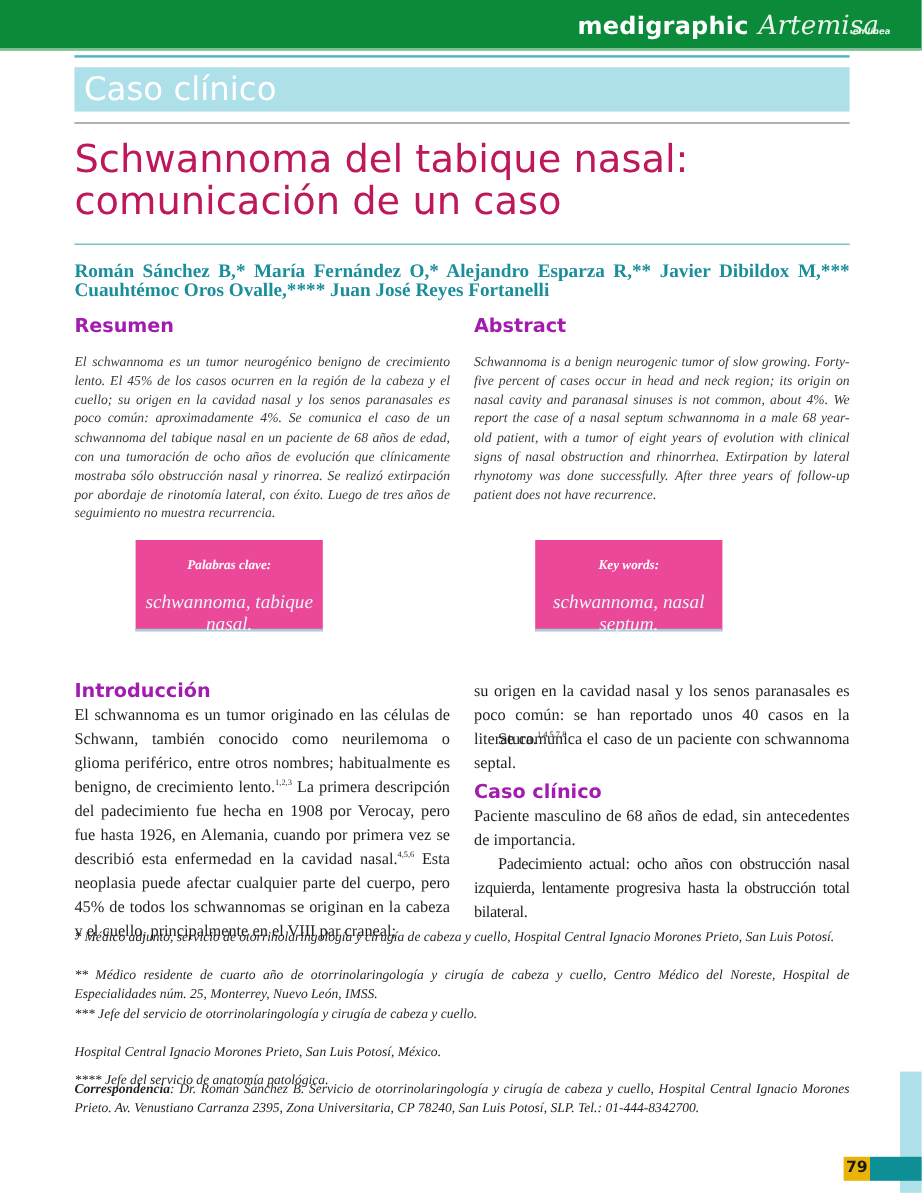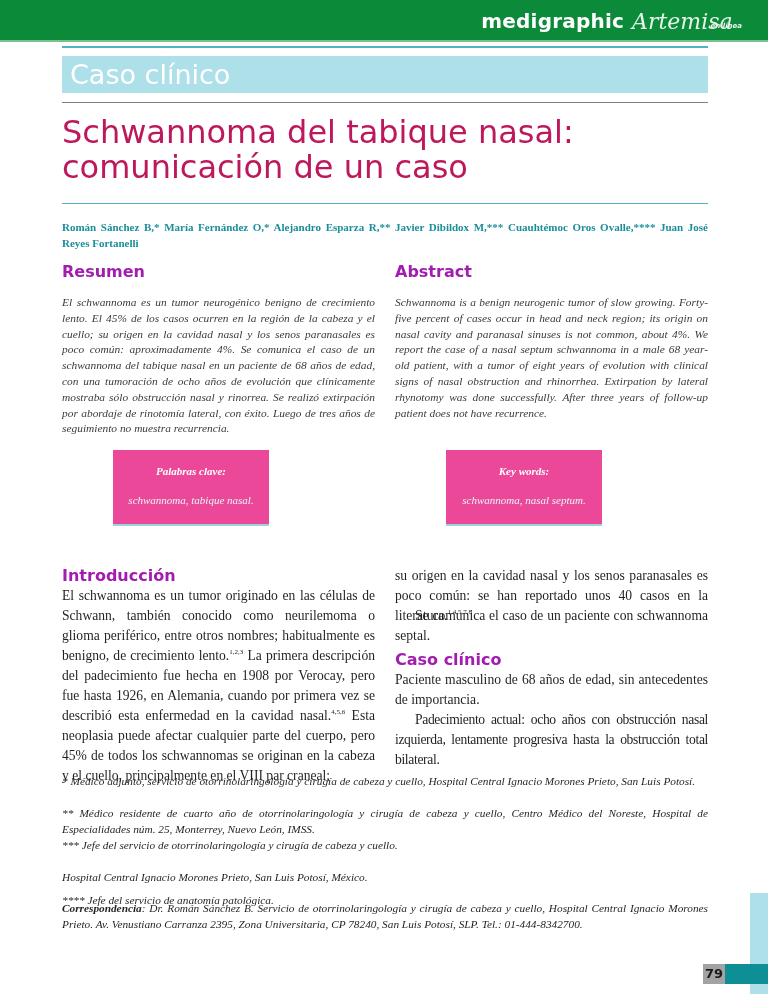--- a/index.html
+++ b/index.html
@@ -8,32 +8,32 @@
   .brand { position:absolute; right:26px; top:6px; height:30px; display:flex; align-items:center; color:#fff; }
   .brand-medi { font-family:"DejaVu Sans", sans-serif; font-weight:bold; font-size:20px; letter-spacing:0.2px; }
   .brand-art { font-family:"DejaVu Serif", serif; font-style:italic; font-size:22px; margin-left:8px; color:#e8f3ea; }
   .brand-sub { font-family:"DejaVu Sans", sans-serif; font-size:7px; font-style:italic; color:#e8f3ea; margin-left:-22px; position:relative; top:5px;font-weight:bold; }
   .rule-top { position:absolute; left:62px; top:46px; width:646px; height:2px; background:#4fb3c3; }
   .section-band { position:absolute; left:62px; top:56px; width:646px; height:37px; background:#aee0ea; }
   .section-band span { position:absolute; left:8px; top:0px; color:#ffffff; font-family:"DejaVu Sans", sans-serif; font-size:27px; line-height:37px; }
   .rule-gray { position:absolute; left:62px; top:102px; width:646px; height:1px; background:#808080; }
   .title { position:absolute; left:62px; top:115px; width:646px; color:#be185d; font-family:"DejaVu Sans", sans-serif; font-size:32px; line-height:35px; font-weight:normal; margin:0; }
   .rule-teal { position:absolute; left:62px; top:203px; width:646px; height:1px; background:#4fb3c3; }
-  .authors { position:absolute; left:62px; top:219px; width:646px; color:#1a8e9a; font-weight:bold; font-size:11px; line-height:16px; text-align:justify; }
+  .authors { position:absolute; left:62px; top:219px; width:646px; color:#1a8e9a; font-weight:bold; font-size:16px; line-height:16px; text-align:justify; }
   .h-blue { position:absolute; font-family:"DejaVu Sans", sans-serif; font-weight:bold; color:#a21caf; font-size:16px; margin:0; }
   .abs { position:absolute; font-style:italic; font-size:11.4px; line-height:15.8px; color:#3a3a3a; text-align:justify; margin:0; }
   .kwbox { position:absolute; top:450px; width:156px; height:74px; background:#ec4899; border-bottom:2px solid #9dd3dc; color:#fff; text-align:center; }
   .kw-label { display:block; font-style:italic; font-weight:bold; font-size:11px; margin-top:15px; }
-  .kw-text { display:block; font-style:italic; font-size:11px; margin-top:17px; color:#e8f5f7; }
+  .kw-text { display:block; font-style:italic; font-size:16px; margin-top:17px; color:#e8f5f7; }
   .body-text { position:absolute; font-size:13.6px; line-height:20px; text-align:justify; margin:0; color:#231f20; }
   .body-text sup { font-size:7px; line-height:0; }
   .indent { text-indent:20px; }
   .foot { position:absolute; left:62px; width:646px; font-style:italic; font-size:11.3px; line-height:16px; color:#231f20; text-align:justify; margin:0; }
   .side-strip { position:absolute; left:750px; top:893px; width:18px; height:101px; background:#aee0ea; }
-  .page-num { position:absolute; left:703px; top:964px; width:22px; height:20px; background:#a3a3a3; font-family:"DejaVu Sans", sans-serif; font-weight:bold; font-size:13px; line-height:20px; text-align:center; color:#1a1a1a; }
+  .page-num { position:absolute; left:703px; top:964px; width:22px; height:20px; background:#eab308; font-family:"DejaVu Sans", sans-serif; font-weight:bold; font-size:13px; line-height:20px; text-align:center; color:#1a1a1a; }
   .page-fill { position:absolute; left:725px; top:964px; width:43px; height:20px; background:#0e8e95; }
 </style>
 </head>
 <body>
 
 <div class="topbar">
   <div class="brand">
     <span class="brand-medi">medigraphic</span>
     <span class="brand-art">Artemisa</span>
     <span class="brand-sub">en línea</span>

